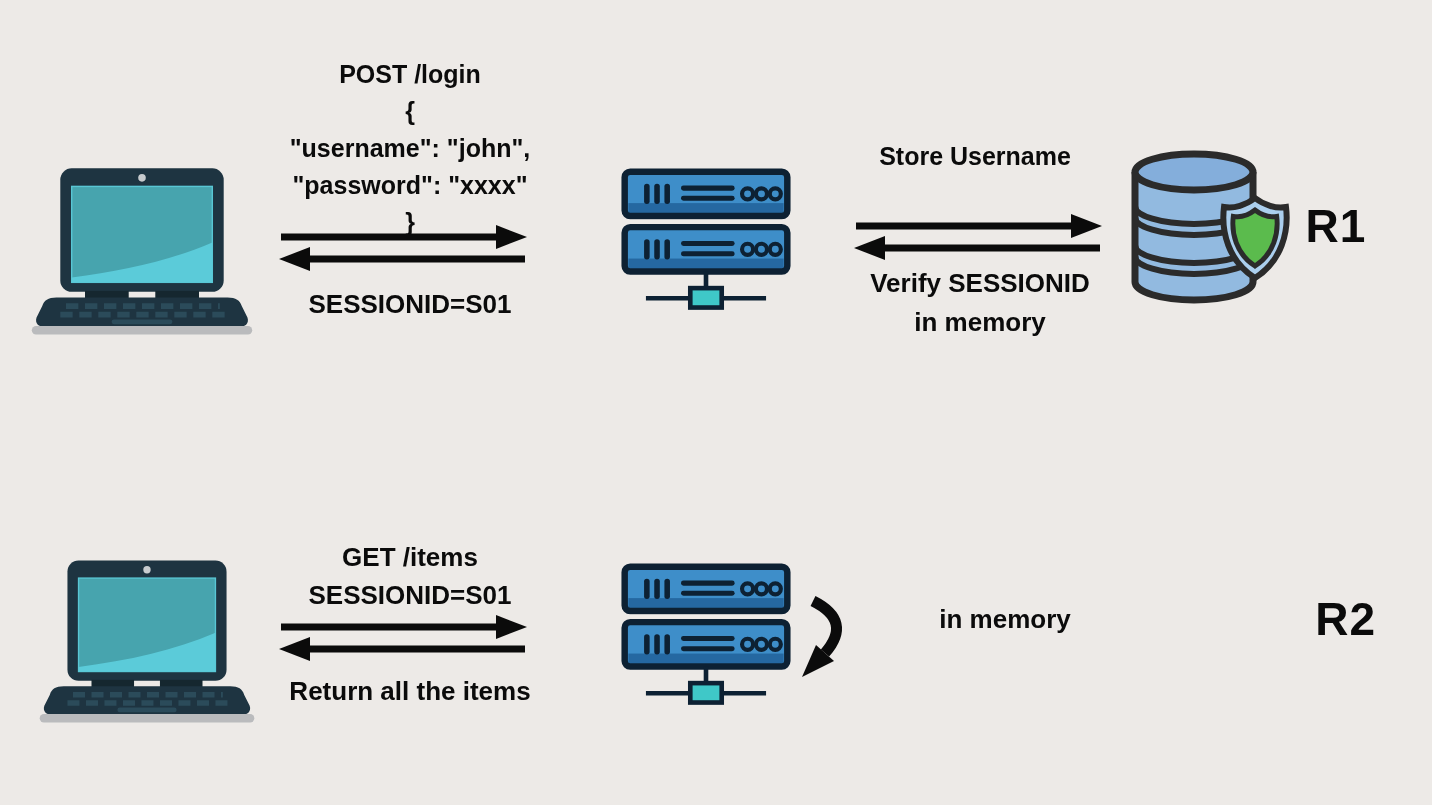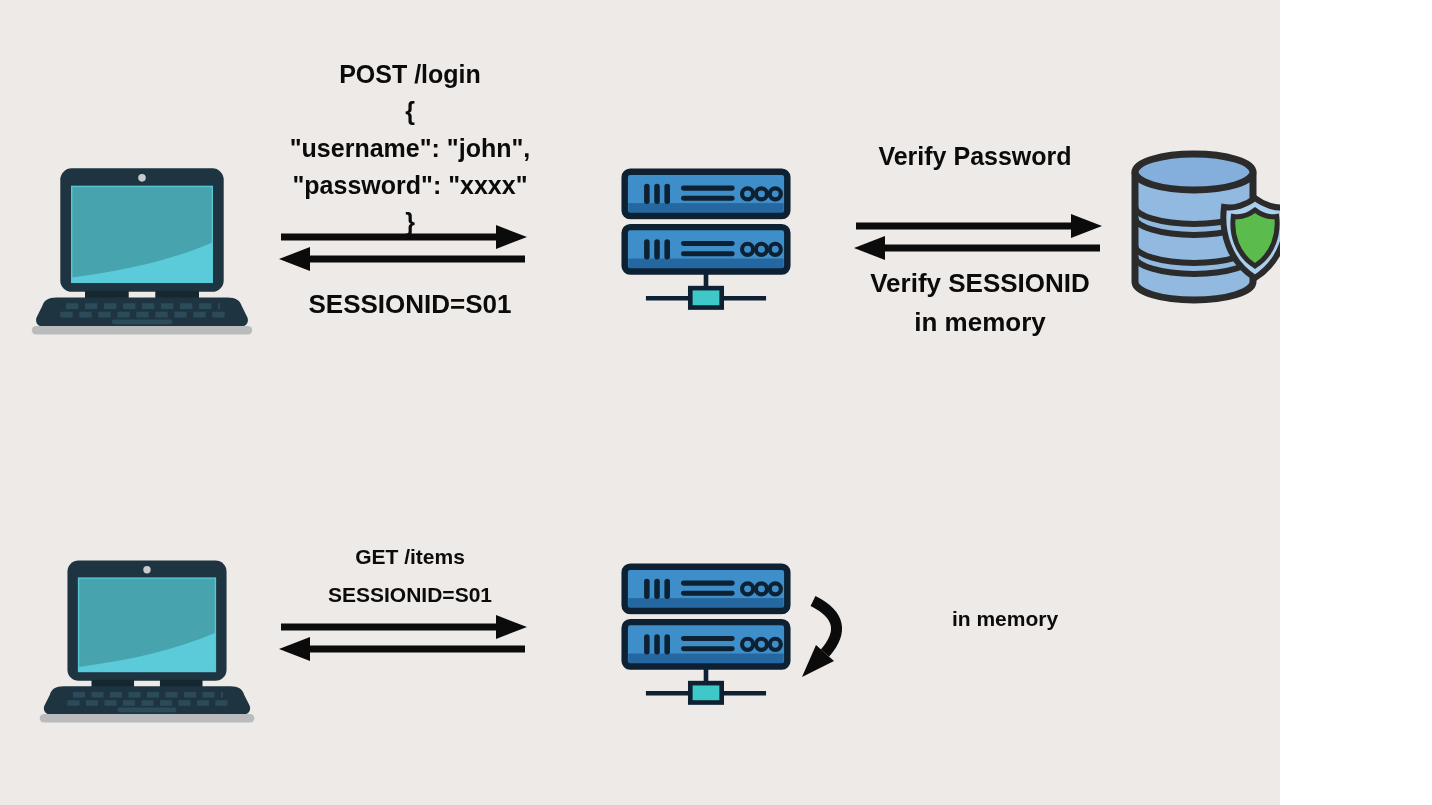--- a/index.html
+++ b/index.html
@@ -1,27 +1,27 @@
 <!DOCTYPE html>
 <html style="--background: #EDEAE7; --ink: #0B0B0B; --server-fill: #3E8EC9; --server-fill-dark: #2568A1; --server-stroke: #0D2133; --server-node: #3FC8C8; --laptop-frame: #1E3441; --laptop-frame-dark: #15272F; --laptop-screen: #47A4AE; --laptop-screen-light: #5BCBD9; --laptop-keys: #2B4B5A; --laptop-base: #BABBBD; --db-fill: #92BAE0; --db-top: #84AEDB; --db-stroke: #2B2B2B; --shield-fill: #ABCFEE; --shield-green: #5BBB4D;"><head>
 <meta charset="utf-8">
 <style>
   html,body { margin:0; padding:0; }
   .canvas {
-    position:relative; width:1280px; height:805px;
+    position:relative; width:1432px; height:805px;
     background:var(--background,#EDEAE7);
     font-family:"Liberation Sans", sans-serif;
     font-weight:bold; color:var(--ink,#0B0B0B);
     overflow:hidden;
   }
   .abs { position:absolute; }
   .tblock { position:absolute; text-align:center; font-weight:bold; }
   .tblock div { white-space:nowrap; }
   .req { font-size:25px; line-height:37px; }
-  .req2 { font-size:21px; line-height:38px; }
+  .req2 { font-size:26px; line-height:38px; }
   .note { font-size:25px; line-height:37px; }
   .store { font-size:26px; line-height:39px; }
   .resp { font-size:26px; line-height:30px; }
   .rlabel { font-size:46px; line-height:52px; letter-spacing:1px; }
   svg { display:block; }
   .defs { position:absolute; width:0; height:0; overflow:hidden; }
 </style>
 </head>
 <body>
 
@@ -117,21 +117,21 @@
     <div>SESSIONID=S01</div>
   </div>
 
   <div class="abs" style="left:620px; top:168px;">
     <svg width="172" height="146" viewBox="0 0 186 158">
         <use href="#sym-server"></use>
       </svg>
   </div>
 
   <div class="tblock note" style="left:835px; top:138px; width:280px;">
-    <div>Verify Password</div>
+    <div>Store Username</div>
   </div>
 
   <div class="abs" style="left:853px; top:214px;">
     <svg width="250" height="46" viewBox="0 0 250 46">
         <use href="#sym-arrowpair"></use>
       </svg>
   </div>
 
   <div class="tblock store" style="left:835px; top:264px; width:290px;">
     <div>Verify SESSIONID</div>
@@ -158,20 +158,23 @@
     <div>GET /items</div>
     <div>SESSIONID=S01</div>
   </div>
 
   <div class="abs" style="left:278px; top:615px;">
     <svg width="250" height="46" viewBox="0 0 250 46">
         <use href="#sym-arrowpair"></use>
       </svg>
   </div>
 
+  <div class="tblock resp" style="left:260px; top:676px; width:300px;">
+    <div>Return all the items</div>
+  </div>
 
   <div class="abs" style="left:620px; top:563px;">
     <svg width="172" height="146" viewBox="0 0 186 158">
         <use href="#sym-server"></use>
       </svg>
   </div>
 
   <div class="abs" style="left:795px; top:593px;">
     <svg width="64" height="92" viewBox="0 0 64 92">
       <path d="M18,8 Q58,28 30,60" fill="none" stroke="var(--ink)" stroke-width="11"></path>

